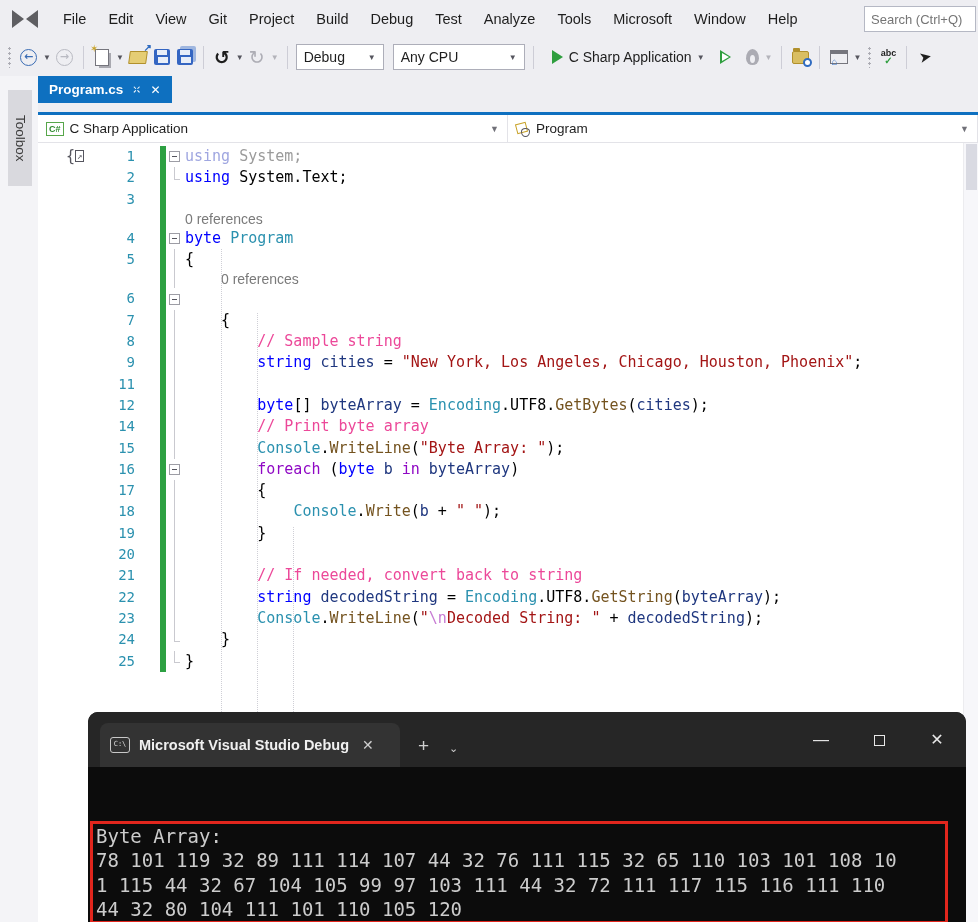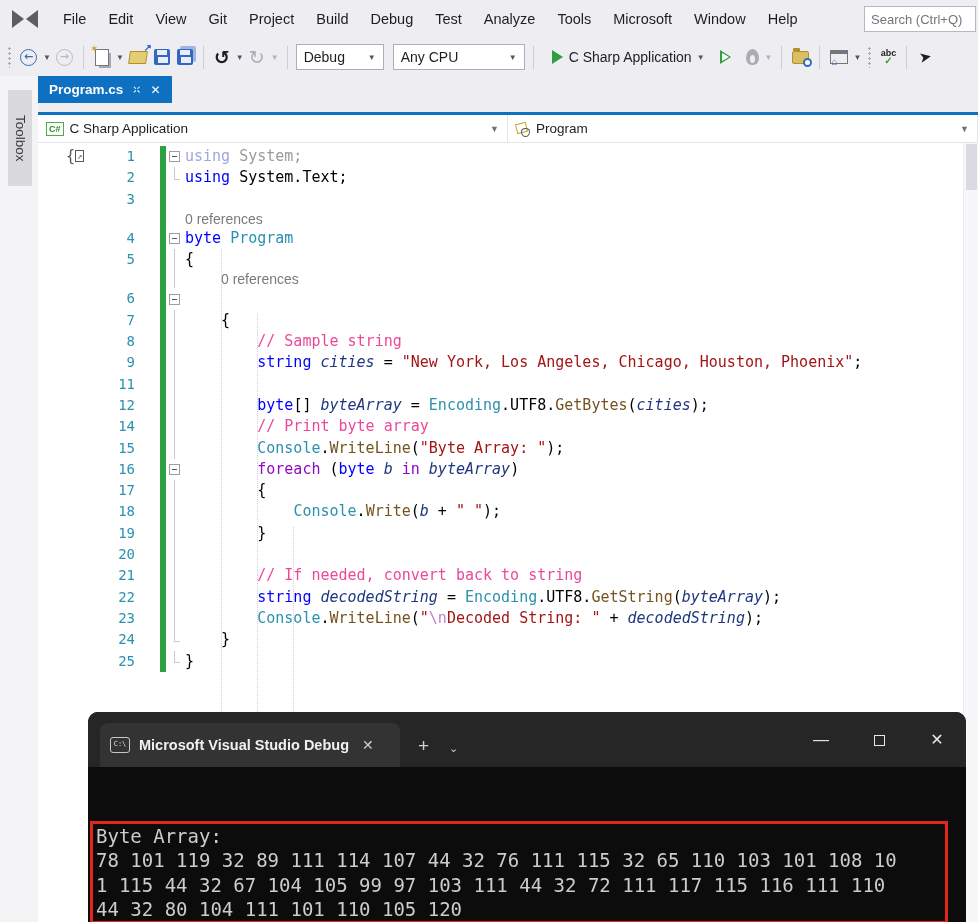--- a/index.html
+++ b/index.html
@@ -79,21 +79,21 @@
   .cell-bar{width:6px;flex:none;background:#2DA042;}
   .cell-fold{width:19px;flex:none;position:relative;}
   .fold-box{position:absolute;left:3px;top:50%;margin-top:-5.5px;width:11px;height:11px;border:1px solid #9D9DA5;background:#fff;}
   .fold-box:after{content:"";position:absolute;left:2px;top:4px;width:5px;height:1px;background:#55555E;}
   .fold-line{position:absolute;left:8px;top:0;bottom:0;width:1px;background:#C9C9CF;}
   .fold-end{position:absolute;left:8px;top:0;height:60%;width:1px;background:#C9C9CF;}
   .fold-end:after{content:"";position:absolute;left:0;bottom:0;width:6px;height:1px;background:#C9C9CF;}
   .cell-code{flex:1;color:#000;}
   .lens-text{font-family:Liberation Sans, sans-serif;font-size:14px;color:#7A7A7A;}
   .s-kw{color:#0000FF;} .s-ctrl{color:#8F08C4;} .s-type{color:#2B91AF;}
-  .s-id{color:#1F377F;font-style:italic;} .s-m{color:#74531F;} .s-str{color:#A31515;}
+  .s-id{color:#1F377F;} .s-m{color:#74531F;} .s-str{color:#A31515;}
   .s-esc{color:#C77BD4;} .s-com{color:#ec4899;} .s-pl{color:#000;}
   .s-fkw{color:#9FA6E0;} .s-fpl{color:#9B9B9B;}
   .brace-ico{position:absolute;left:28px;top:4px;color:#55555E;font-size:15px;font-family:"DejaVu Sans Mono",monospace;}
   .brace-ico b{font-size:9px;border:1px solid #55555E;padding:0 1px;font-weight:normal;vertical-align:2px;}
   .guide{position:absolute;width:0;border-left:1px dotted #CFCFD6;}
   .v-scroll{position:absolute;right:0;top:0;bottom:0;width:15px;background:#F7F7FA;border-left:1px solid #ECECEF;}
   .v-thumb{position:absolute;top:1px;left:2px;width:11px;height:46px;background:#D9DAE2;}
 
   
   .term{position:absolute;left:88px;top:712px;width:878px;height:210px;background:#0C0C0C;border-radius:10px 10px 0 0;z-index:5;overflow:hidden;}

